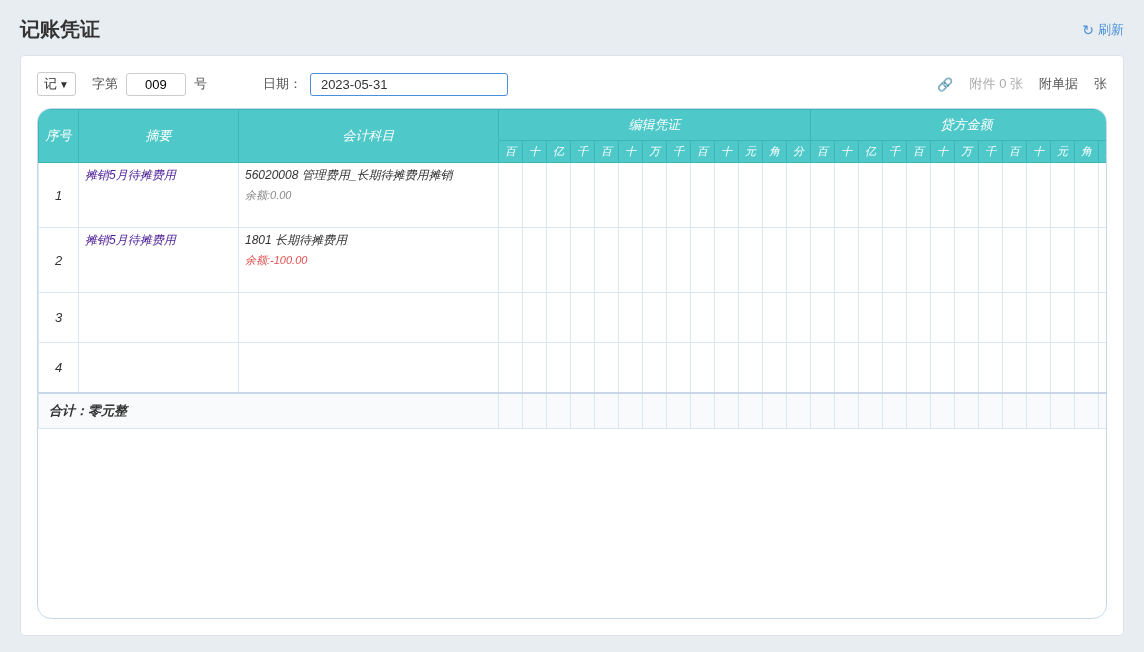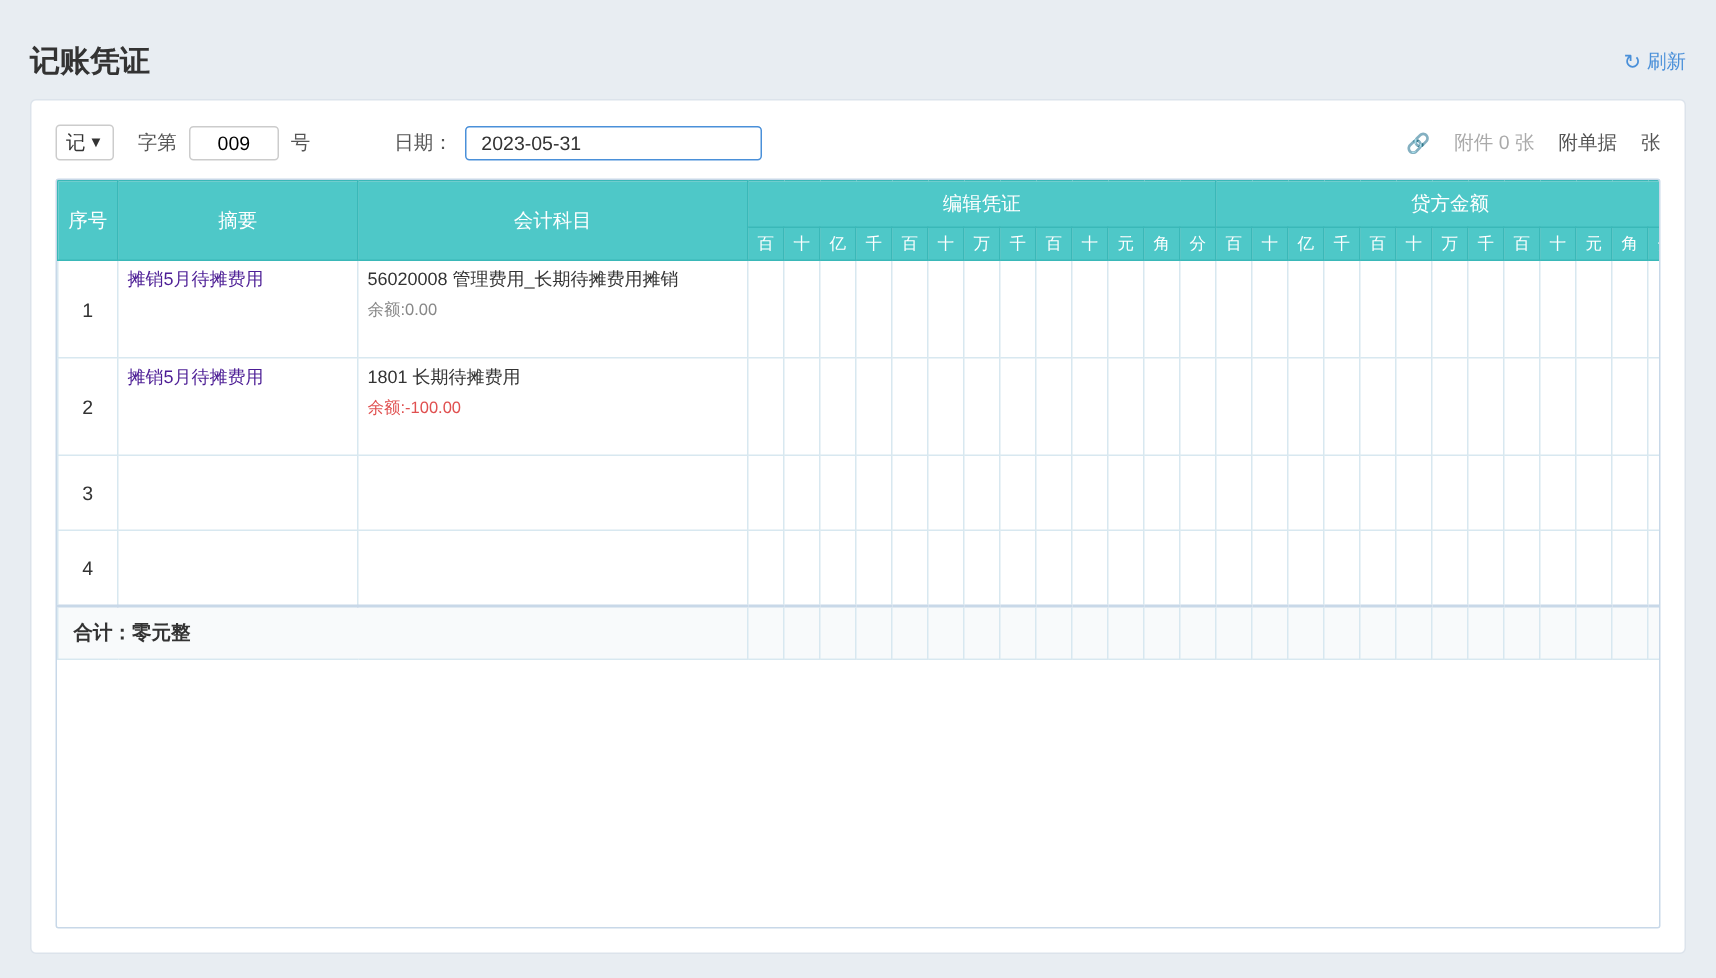--- a/index.html
+++ b/index.html
@@ -25,21 +25,20 @@
       color: #333;
       border-bottom: 1px solid #c0c8d4;
       flex-shrink: 0;
     }
     .content-area {
       flex: 1;
       padding: 16px 20px;
       overflow: hidden;
       display: flex;
       flex-direction: column;
-      margin-top: 11px;
     }
     .page-header {
       display: flex;
       justify-content: space-between;
       align-items: center;
       margin-bottom: 12px;
     }
     .page-title {
       font-size: 20px;
       font-weight: bold;
@@ -116,21 +115,22 @@
       color: #999;
       font-size: 13px;
     }
 
     
     .table-wrapper {
       flex: 1;
       overflow-y: auto;
       overflow-x: hidden;
       border: 1px solid #c8d8e8;
-      border-radius: 2px;
+      border-radius: 14px;
+      font-style: italic;
     }
     table {
       width: 100%;
       border-collapse: collapse;
       table-layout: fixed;
     }
     .col-seq { width: 40px; }
     .col-summary { width: 160px; }
     .col-account { width: 260px; }
 

